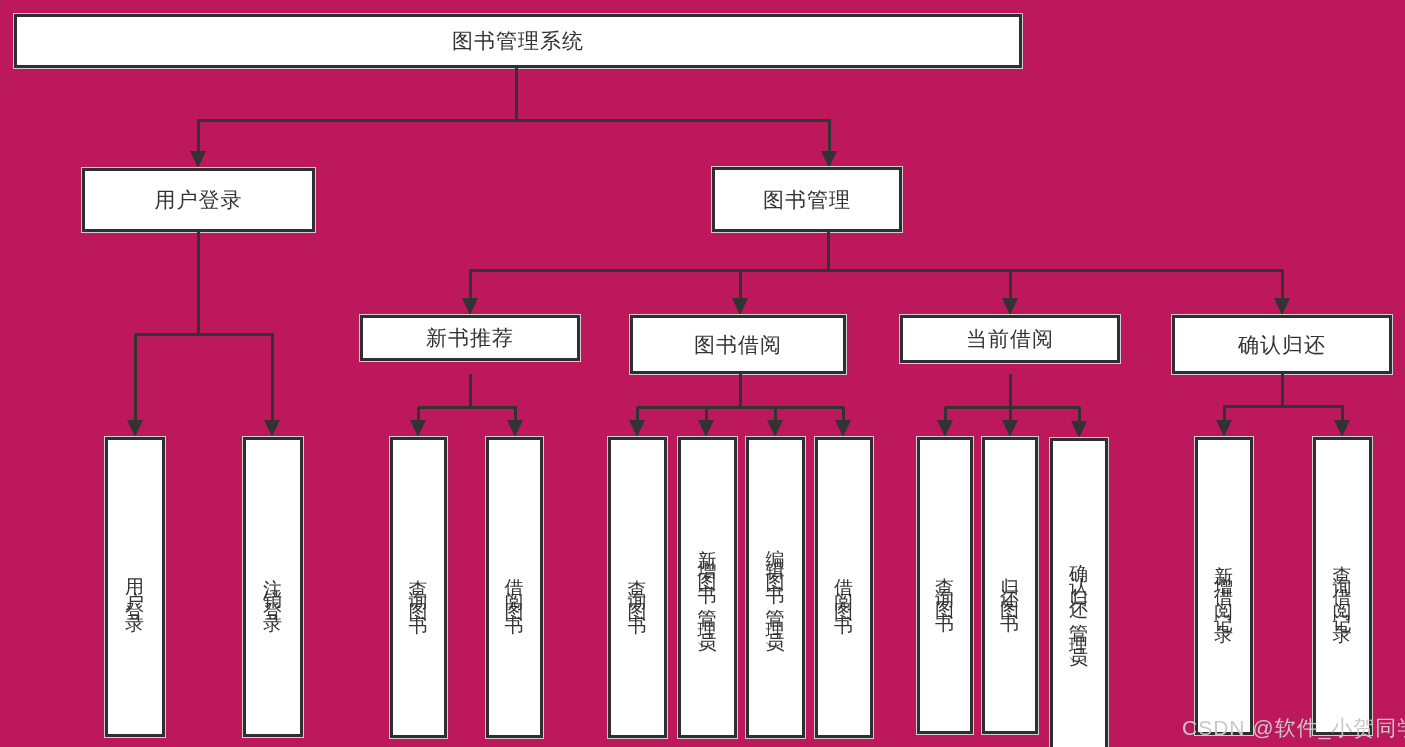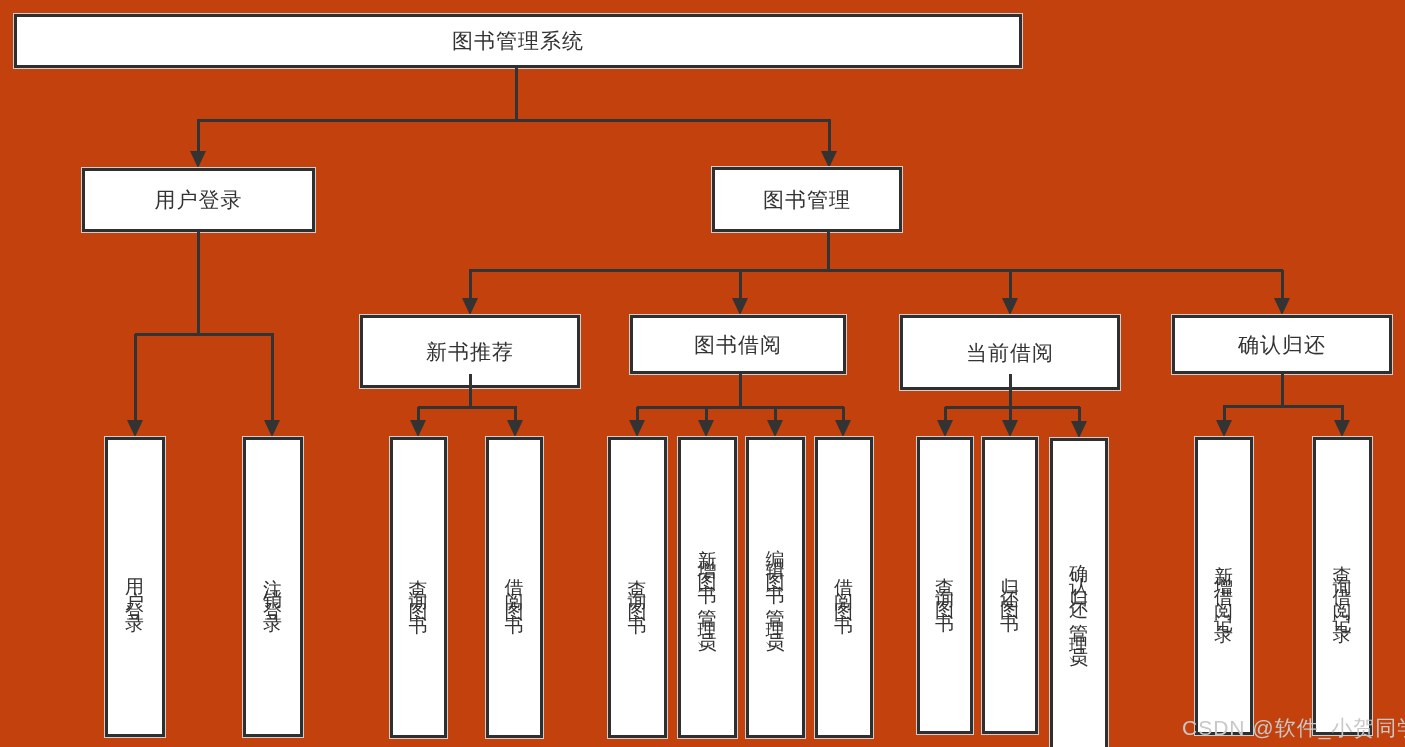--- a/index.html
+++ b/index.html
@@ -5,21 +5,21 @@
   html, body {
     margin: 0;
     padding: 0;
     background: #ffffff;
     font-family: "Liberation Sans", "DejaVu Sans", sans-serif;
   }
   #canvas {
     position: relative;
     width: 1405px;
     height: 747px;
-    background: #c2410c;
+    background: #be185d;
     overflow: hidden;
     color: #333333;
   }
   
   .box {
     position: absolute;
     box-sizing: border-box;
     background: #ffffff;
     border: 3px solid #2f2f2f;
     box-shadow: 0 0 0 1px #cfcfcf;
@@ -121,23 +121,23 @@
     </div>
   <div class="arrow" style="left:1010px; top:270px; height:45px;">
       <i class="shaft"></i>
       <i class="head"></i>
     </div>
   <div class="arrow" style="left:1282px; top:270px; height:45px;">
       <i class="shaft"></i>
       <i class="head"></i>
     </div>
 
-  <div class="box" style="left:360px; top:315px; width:220px; height:73px;">新书推荐</div>
+  <div class="box" style="left:360px; top:315px; width:220px; height:46px;">新书推荐</div>
   <div class="box" style="left:630px; top:315px; width:216px; height:59px;">图书借阅</div>
-  <div class="box" style="left:900px; top:315px; width:220px; height:75px;">当前借阅</div>
+  <div class="box" style="left:900px; top:315px; width:220px; height:48px;">当前借阅</div>
   <div class="box" style="left:1172px; top:315px; width:220px; height:59px;">确认归还</div>
 
   <div class="vline" style="left:469px; top:374px; height:35px;"></div>
   <div class="hline" style="left:418px; top:406px; width:99px;"></div>
   <div class="arrow" style="left:418px; top:407px; height:30px;">
       <i class="shaft"></i>
       <i class="head"></i>
     </div>
   <div class="arrow" style="left:515px; top:407px; height:30px;">
       <i class="shaft"></i>

